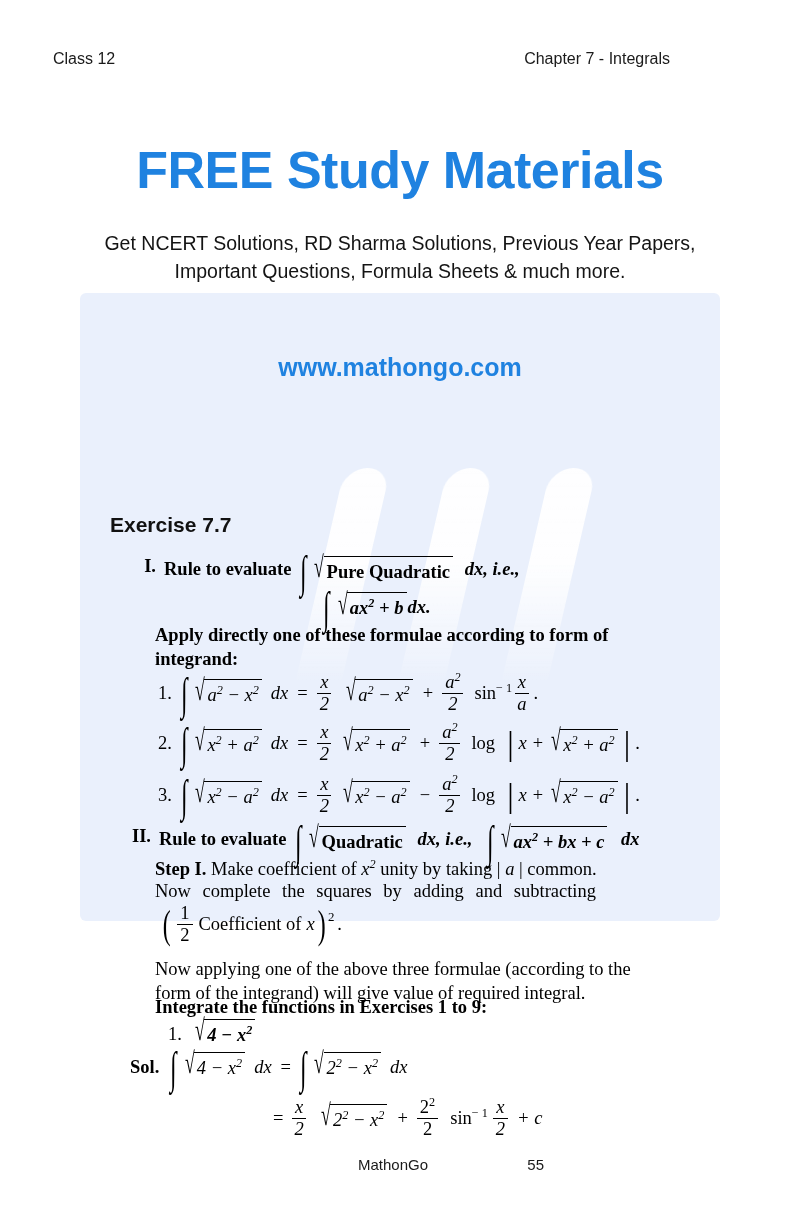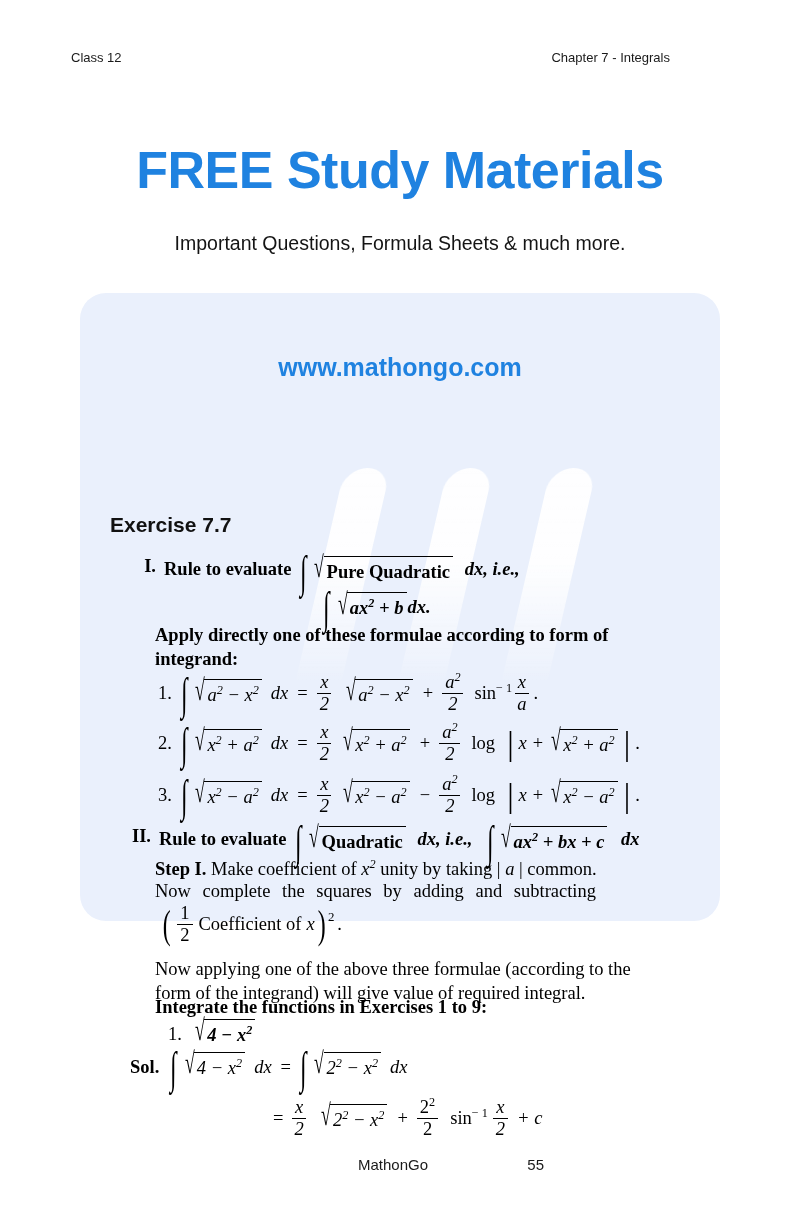--- a/index.html
+++ b/index.html
@@ -7,23 +7,23 @@
     width: 800px; height: 1217px;
     background: #ffffff;
     font-family: "Liberation Serif", serif;
   }
   .page { position: relative; width: 800px; height: 1217px; overflow: hidden; background:#fff; }
 
   
   .runhead {
     position: absolute; top: 50px; left: 0; width: 800px;
     display: flex; justify-content: space-between;
-    padding: 0 130px 0 71px;
-    font-family: "Liberation Sans", sans-serif;
-    font-size: 13px; color: #1a1a1a;
+    padding: 0 130px 0 53px;
+    font-family: "Liberation Sans", sans-serif;
+    font-size: 16px; color: #1a1a1a;
   }
 
   
   .promo-title {
     position: absolute; top: 140px; left: 0; width: 800px;
     text-align: center;
     font-family: "Liberation Sans", sans-serif;
     font-weight: bold; font-size: 52px; letter-spacing: -0.5px;
     color: #1f82e0;
   }
@@ -31,21 +31,21 @@
     position: absolute; top: 229px; left: 0; width: 800px;
     text-align: center;
     font-family: "Liberation Sans", sans-serif;
     font-size: 19.5px; line-height: 28px; color: #141414;
   }
 
   
   .panel {
     position: absolute; left: 80px; top: 293px;
     width: 640px; height: 628px;
-    background: #eaf0fc; border-radius: 26px;
+    background: #eaf0fc; border-radius: 6px;
     overflow: hidden;
   }
   
   .wm {
     position: absolute; top: 175px; left: 215px;
     width: 280px; height: 230px; pointer-events: none;
   }
   .wm span {
     position: absolute; top: 0;
     width: 46px; height: 215px;
@@ -128,20 +128,21 @@
 
 <div class="page">
 
   <div class="runhead">
     <span>Class 12</span>
     <span>Chapter 7 - Integrals</span>
   </div>
 
   <div class="promo-title">FREE Study Materials</div>
   <div class="promo-sub">
+    <div>Get NCERT Solutions, RD Sharma Solutions, Previous Year Papers,</div>
     <div>Important Questions, Formula Sheets &amp; much more.</div>
   </div>
 
   <div class="panel">
     <div class="wm">
       <span></span>
         <span></span>
         <span></span>
     </div>
     <div class="url">www.mathongo.com</div>

